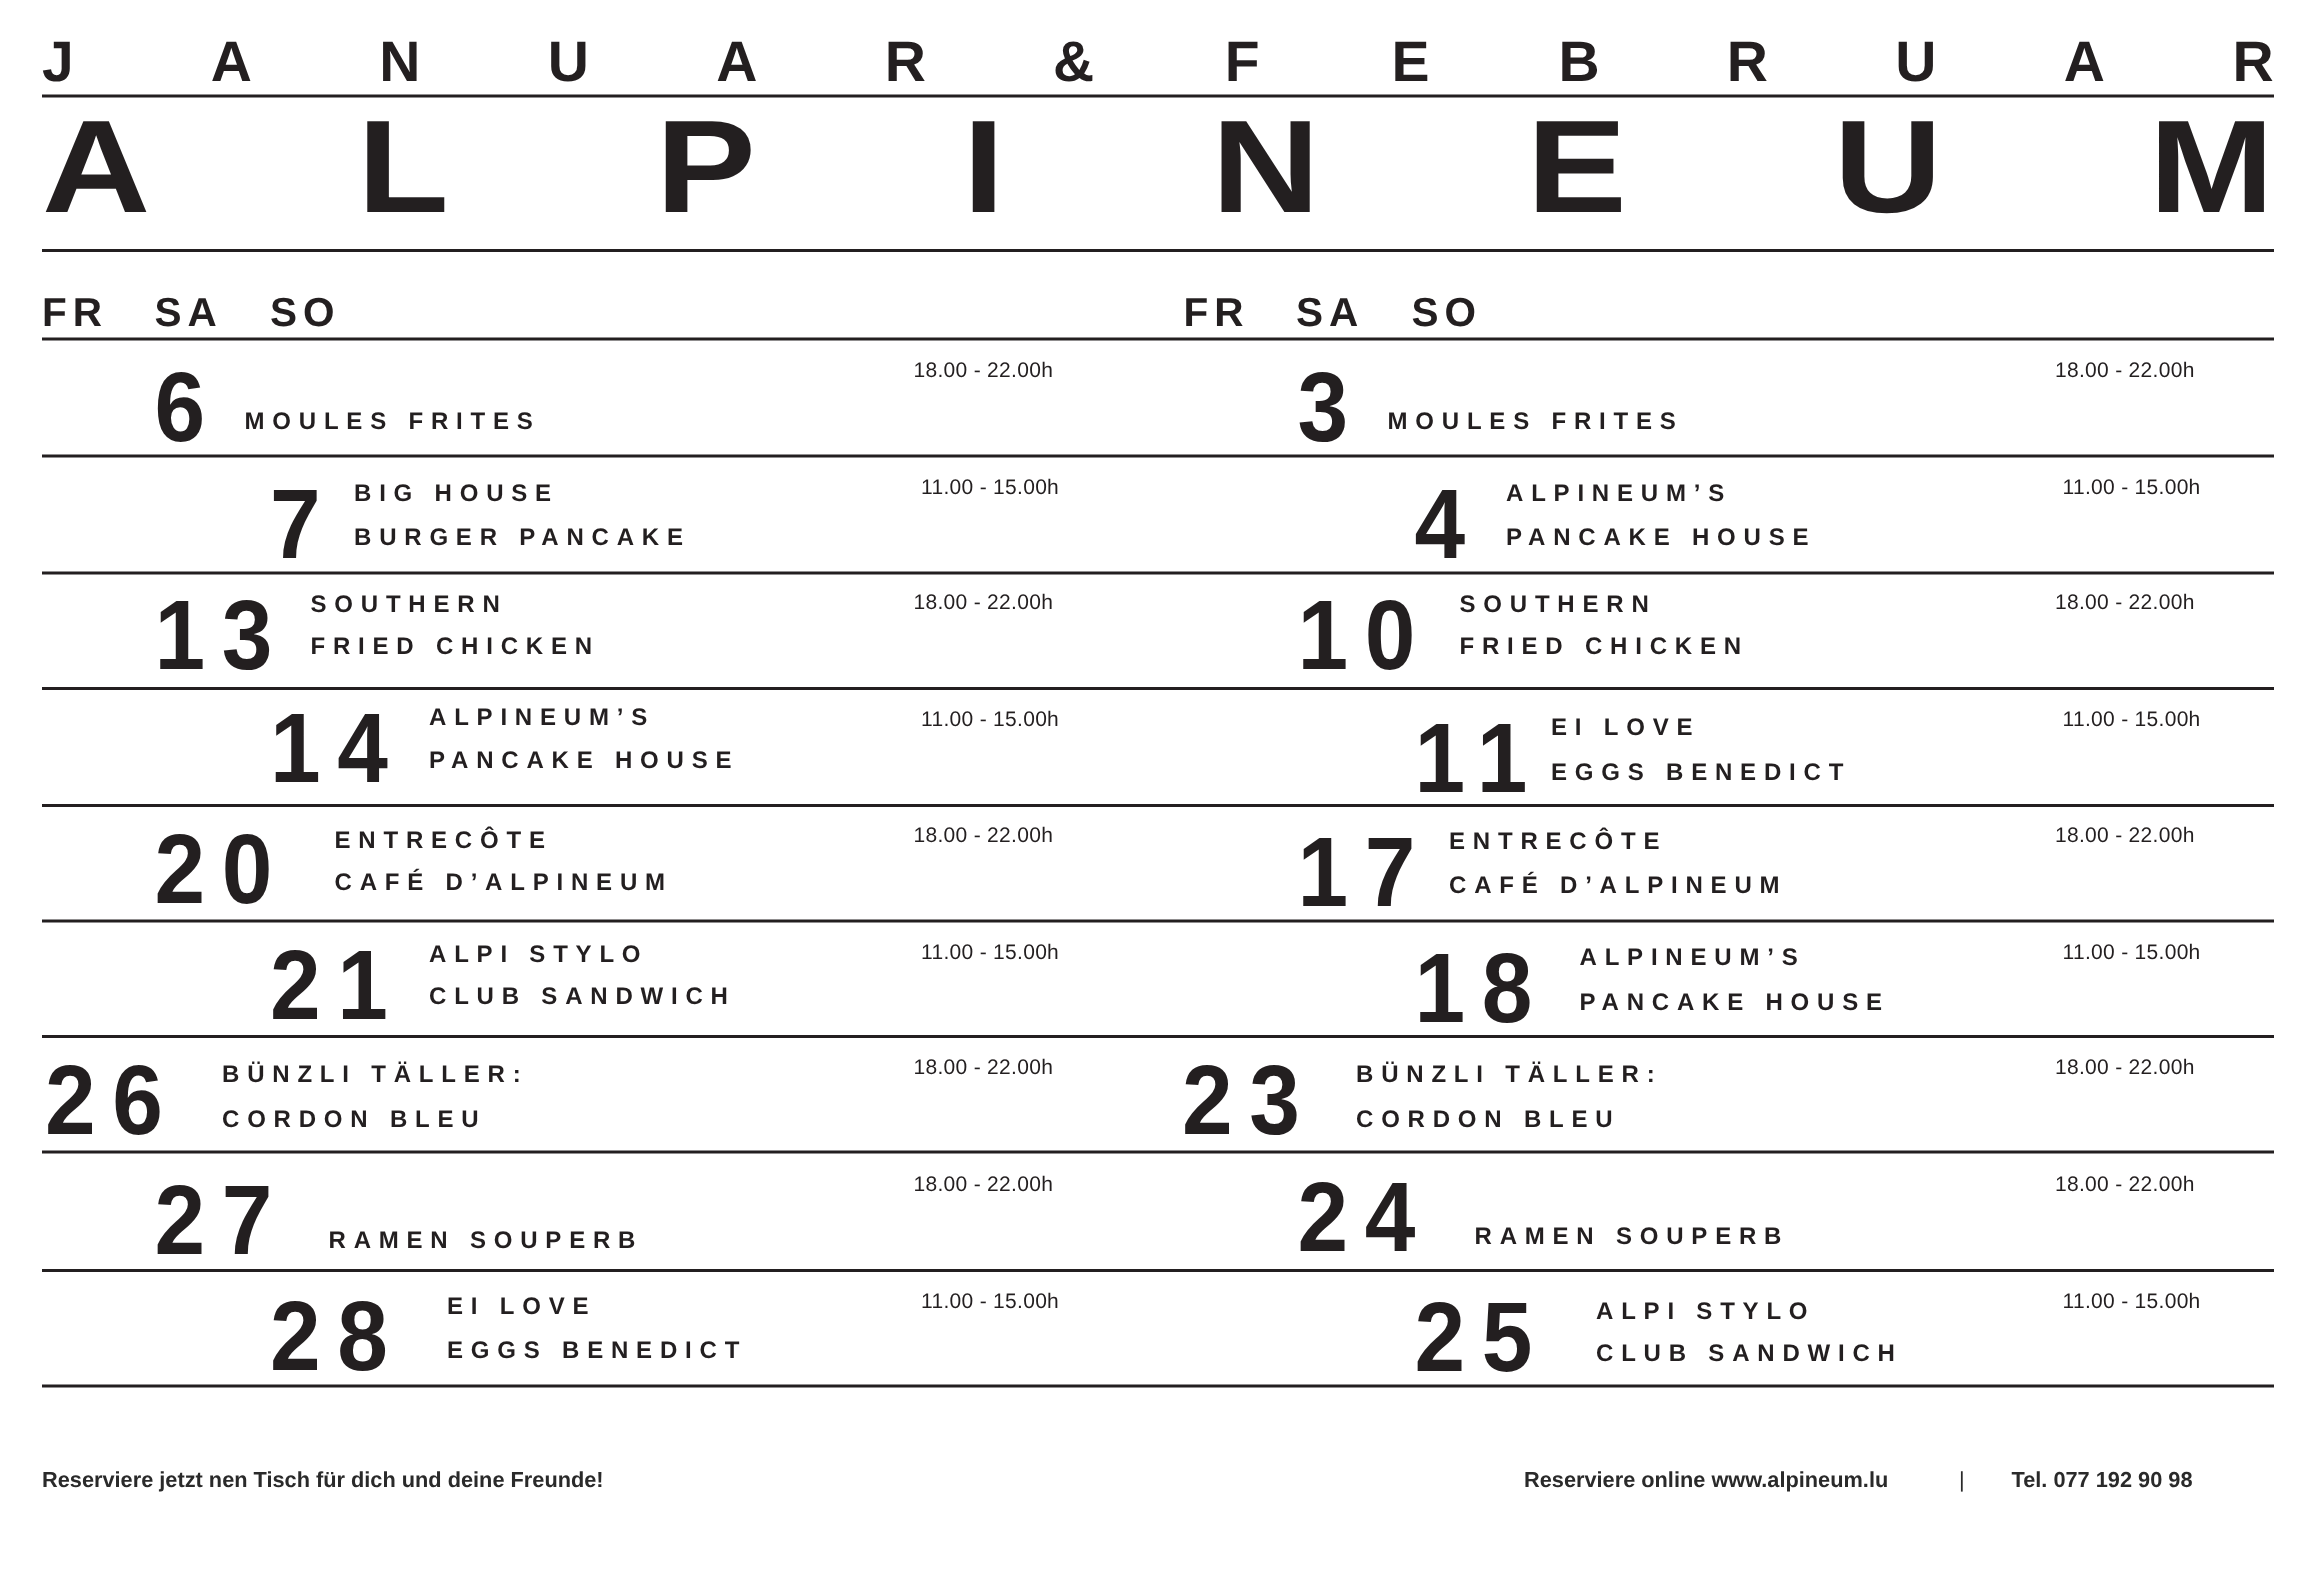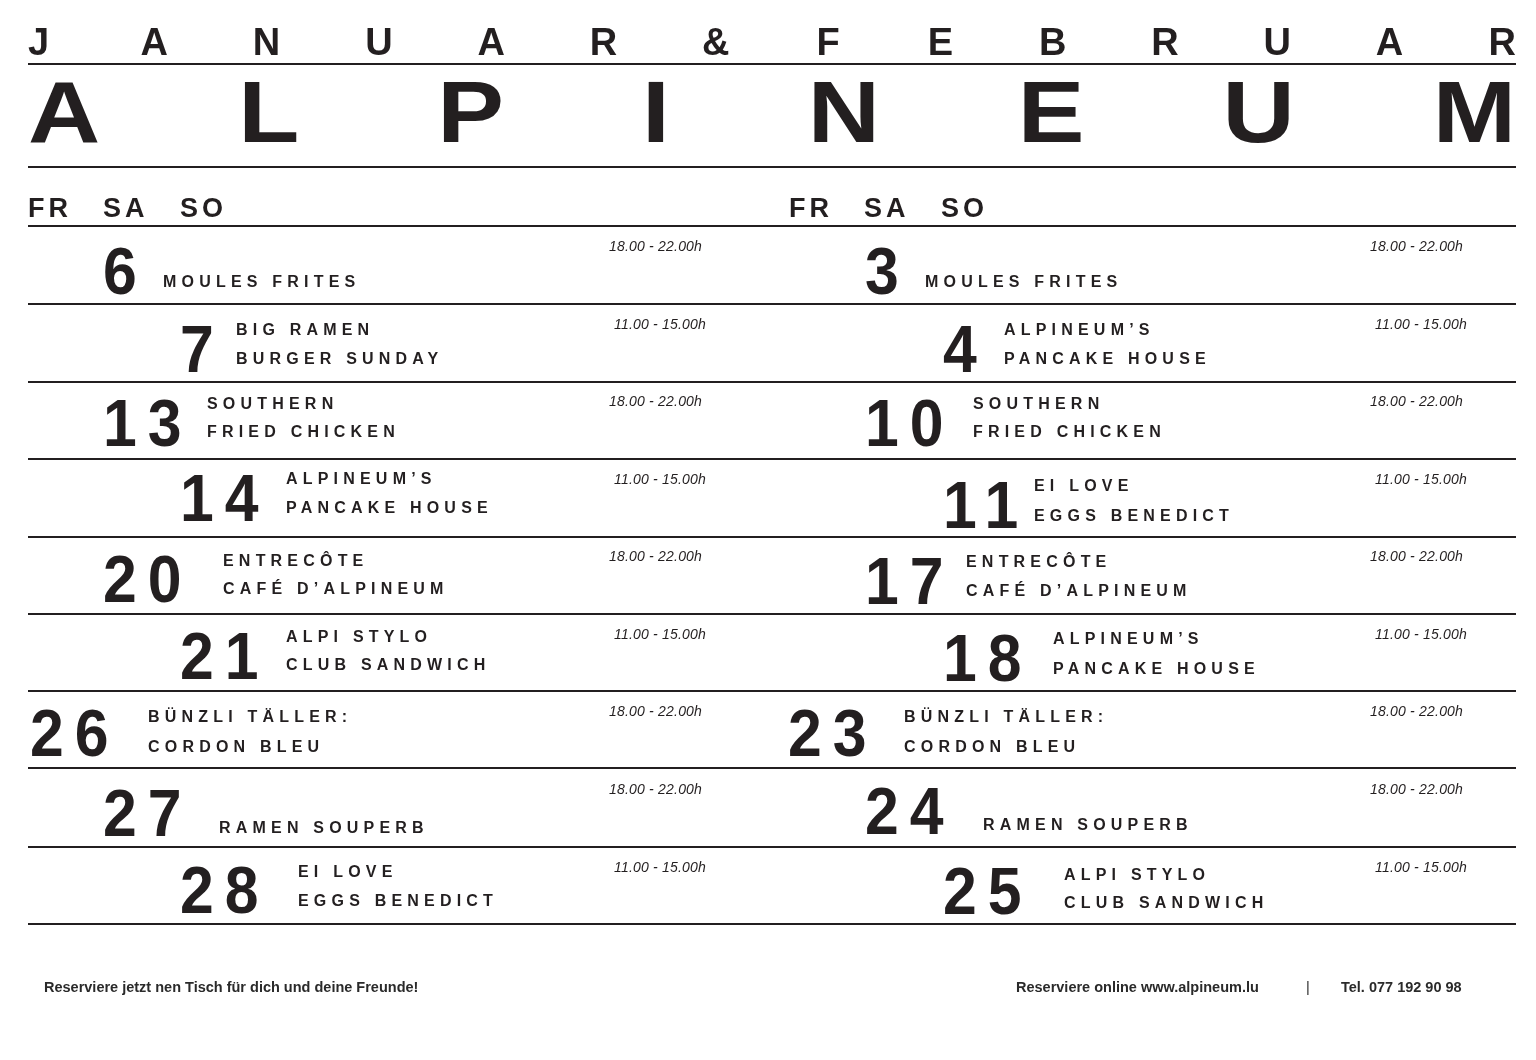--- a/index.html
+++ b/index.html
@@ -15,21 +15,21 @@
   .months span:last-child { text-align: right; }
 
   .title { position: absolute; left: 28px; top: 72px; width: 1488px; height: 90px;
            display: flex; justify-content: space-between; }
   .title span { font-weight: bold; font-size: 100px; line-height: 90px; transform: scaleY(0.88); transform-origin: top; }
 
   .dayhead { position: absolute; top: 193px; font-weight: bold; font-size: 27px; letter-spacing: 4px; }
   .num { position: absolute; font-weight: bold; font-size: 66px; line-height: 66px; letter-spacing: 12px;
          transform: scaleX(0.92); transform-origin: left; }
   .dish { position: absolute; font-weight: bold; font-size: 16px; line-height: 29px; letter-spacing: 5.2px; white-space: nowrap; }
-  .time { position: absolute; right: 54px; top: 12px; font-size: 14px; letter-spacing: 0.2px; font-style: italic; }
+  .time { position: absolute; right: 54px; top: 12px; font-size: 14px; letter-spacing: 0.2px; }
 
   .footer { position: absolute; top: 979px; font-size: 14.5px; font-weight: bold; color: #2a2a2a; white-space: nowrap; }
 </style>
 </head>
 <body>
 
 <div class="months">
   <span>J</span>
   <span>A</span>
   <span>N</span>
@@ -80,22 +80,22 @@
 <div>
 
   <div>
     <div class="num" style="left:103px; top:238px;">6</div>
     <div class="dish" style="left:163px; top:267px;">MOULES FRITES</div>
     <div class="time" style="position:absolute; left:609px; top:238px; right:auto;">18.00 - 22.00h</div>
   </div>
 
   <div>
     <div class="num" style="left:180px; top:316px;">7</div>
-    <div class="dish" style="left:236px; top:315px;">BIG RAMEN</div>
-    <div class="dish" style="left:236px; top:344px;">BURGER SUNDAY</div>
+    <div class="dish" style="left:236px; top:315px;">BIG HOUSE</div>
+    <div class="dish" style="left:236px; top:344px;">BURGER PANCAKE</div>
     <div class="time" style="position:absolute; left:614px; top:316px; right:auto;">11.00 - 15.00h</div>
   </div>
 
   <div>
     <div class="num" style="left:103px; top:390px;">13</div>
     <div class="dish" style="left:207px; top:389px;">SOUTHERN</div>
     <div class="dish" style="left:207px; top:417px;">FRIED CHICKEN</div>
     <div class="time" style="position:absolute; left:609px; top:393px; right:auto;">18.00 - 22.00h</div>
   </div>
 
@@ -198,16 +198,16 @@
   </div>
 
   <div>
     <div class="num" style="left:943px; top:858px;">25</div>
     <div class="dish" style="left:1064px; top:860px;">ALPI STYLO</div>
     <div class="dish" style="left:1064px; top:888px;">CLUB SANDWICH</div>
     <div class="time" style="position:absolute; left:1375px; top:859px; right:auto;">11.00 - 15.00h</div>
   </div>
 </div>
 
-<div class="footer" style="left:44px;">Reserviere jetzt nen Tisch für dich  und deine Freunde!</div>
+<div class="footer" style="left:28px;">Reserviere jetzt nen Tisch für dich  und deine Freunde!</div>
 <div class="footer" style="left:1016px;">Reserviere online www.alpineum.lu</div>
 <div class="footer" style="left:1306px; font-weight:normal;">|</div>
 <div class="footer" style="left:1341px;">Tel. 077 192 90 98</div>
 
 </body></html>

